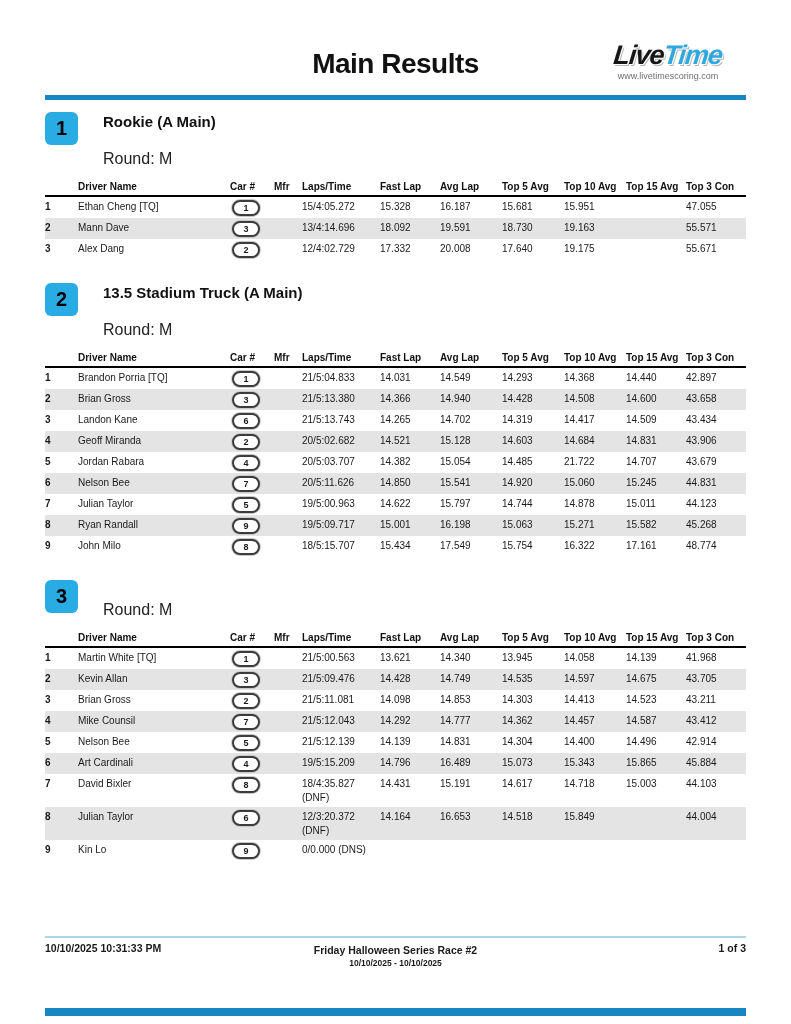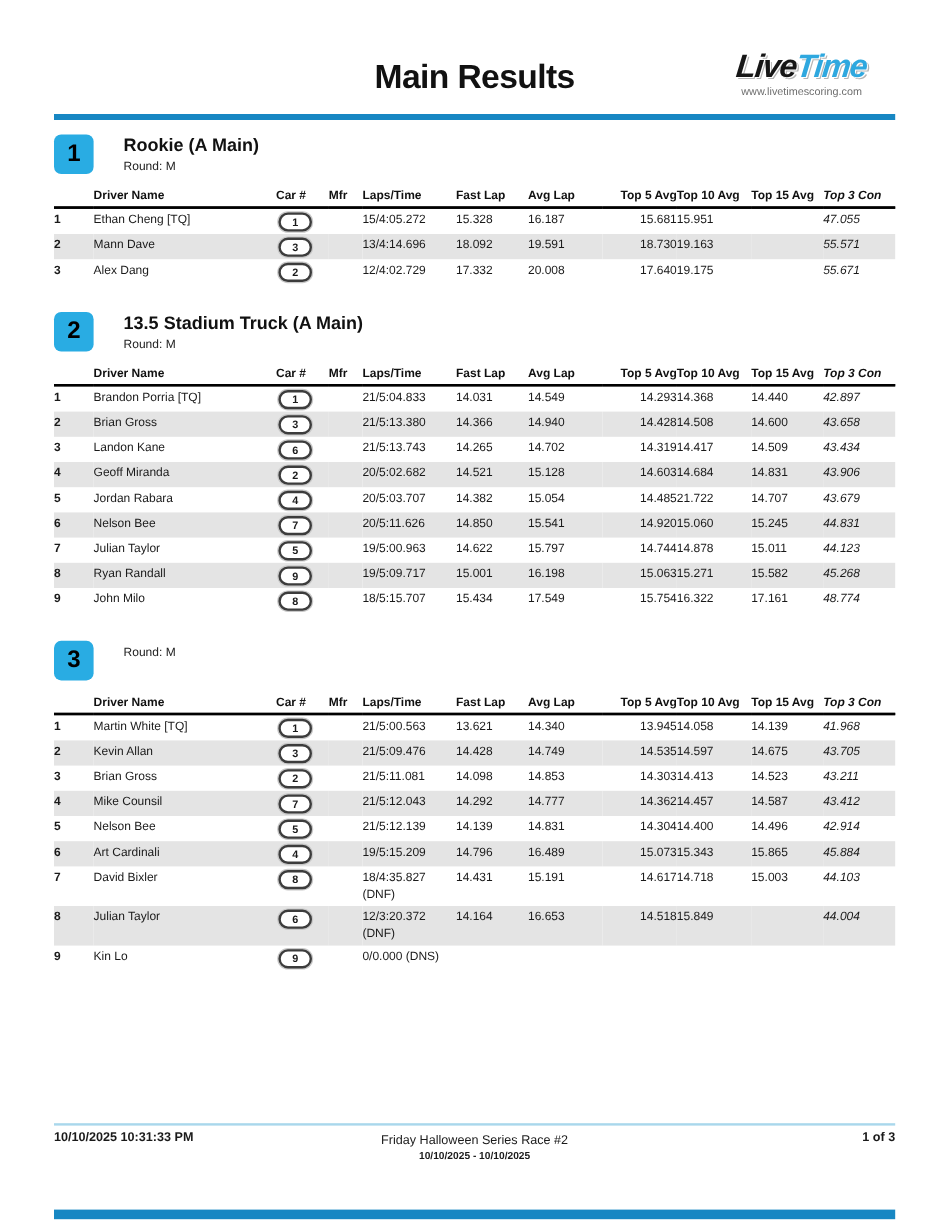--- a/index.html
+++ b/index.html
@@ -15,38 +15,38 @@
   .logo-url{font-size:9px;color:#6e6e6e;margin-top:1px;}
   .rule{position:absolute;top:95px;left:45px;right:45px;height:5px;background:var(--accent-rule,#1787c3);}
 
   
   .sections{position:absolute;top:112px;left:45px;width:701px;}
   .race-section{margin-bottom:23px;}
   .sec-head{display:flex;align-items:flex-start;}
   .badge{width:33px;height:33px;border-radius:6px;background:var(--badge,#29ace3);color:#000;font-weight:bold;font-size:20px;display:flex;align-items:center;justify-content:center;flex:0 0 auto;}
   .sec-titles{margin-left:25px;padding-top:1px;}
   .sec-title{font-size:15px;font-weight:bold;line-height:17px;color:#111;}
-  .sec-round{font-size:10px;margin-top:4px;color:#222;}
+  .sec-round{font-size:16px;margin-top:20px;color:#222;}
 
   table.results{border-collapse:collapse;table-layout:fixed;width:701px;margin-top:13px;}
   th{font-size:10px;font-weight:bold;text-align:left;padding:0 0 3px 0;border-bottom:2px solid #000;color:#111;}
   td{font-size:10px;padding:3px 0 2px;vertical-align:top;line-height:14px;color:#1a1a1a;}
   .c0{width:33px;} .c1{width:152px;} .c2{width:44px;} .c3{width:28px;} .c4{width:78px;}
-  .c5{width:60px;} .c6{width:62px;} .c7{width:62px;text-align:right;} .c8{width:62px;} .c9{width:60px;margin-top:10px;} .c10{width:auto;font-style:italic;}
+  .c5{width:60px;} .c6{width:62px;} .c7{width:62px;} .c8{width:62px;} .c9{width:60px;margin-top:10px;} .c10{width:auto;}
   td.c0{font-weight:bold;}
   td.c2{padding-left:2px;}
   td.c4{white-space:pre-line;}
   tbody tr:nth-child(even){background:var(--row-shade,#e4e4e4);}
   .chip{display:inline-block;min-width:12px;text-align:center;padding:0 6px;border:2px solid #3c3c3c;border-radius:8px;background:#fff;font-weight:bold;font-size:9px;line-height:12px;box-shadow:0 0 0 1px #c8c8c8;}
 
   
   .footer-line{position:absolute;top:936px;left:45px;right:45px;height:2px;background:var(--footer-line,#a9d7ec);}
   .footer-left{position:absolute;top:942px;left:45px;font-size:10.5px;font-weight:bold;}
   .footer-center{position:absolute;top:944px;left:0;right:0;text-align:center;}
-  .footer-event{font-size:10.5px;font-weight:normal;}
+  .footer-event{font-size:10.5px;font-weight:bold;}
   .footer-dates{font-size:8.5px;font-weight:bold;margin-top:2px;}
   .footer-right{position:absolute;top:942px;right:45px;font-size:10.5px;font-weight:bold;}
   .bottom-bar{position:absolute;top:1008px;left:45px;right:45px;height:8px;background:var(--accent-rule,#1787c3);}
 </style>
 </head>
 <body>
 
 <div class="page">
   <div class="doc-title">Main Results</div>
 

